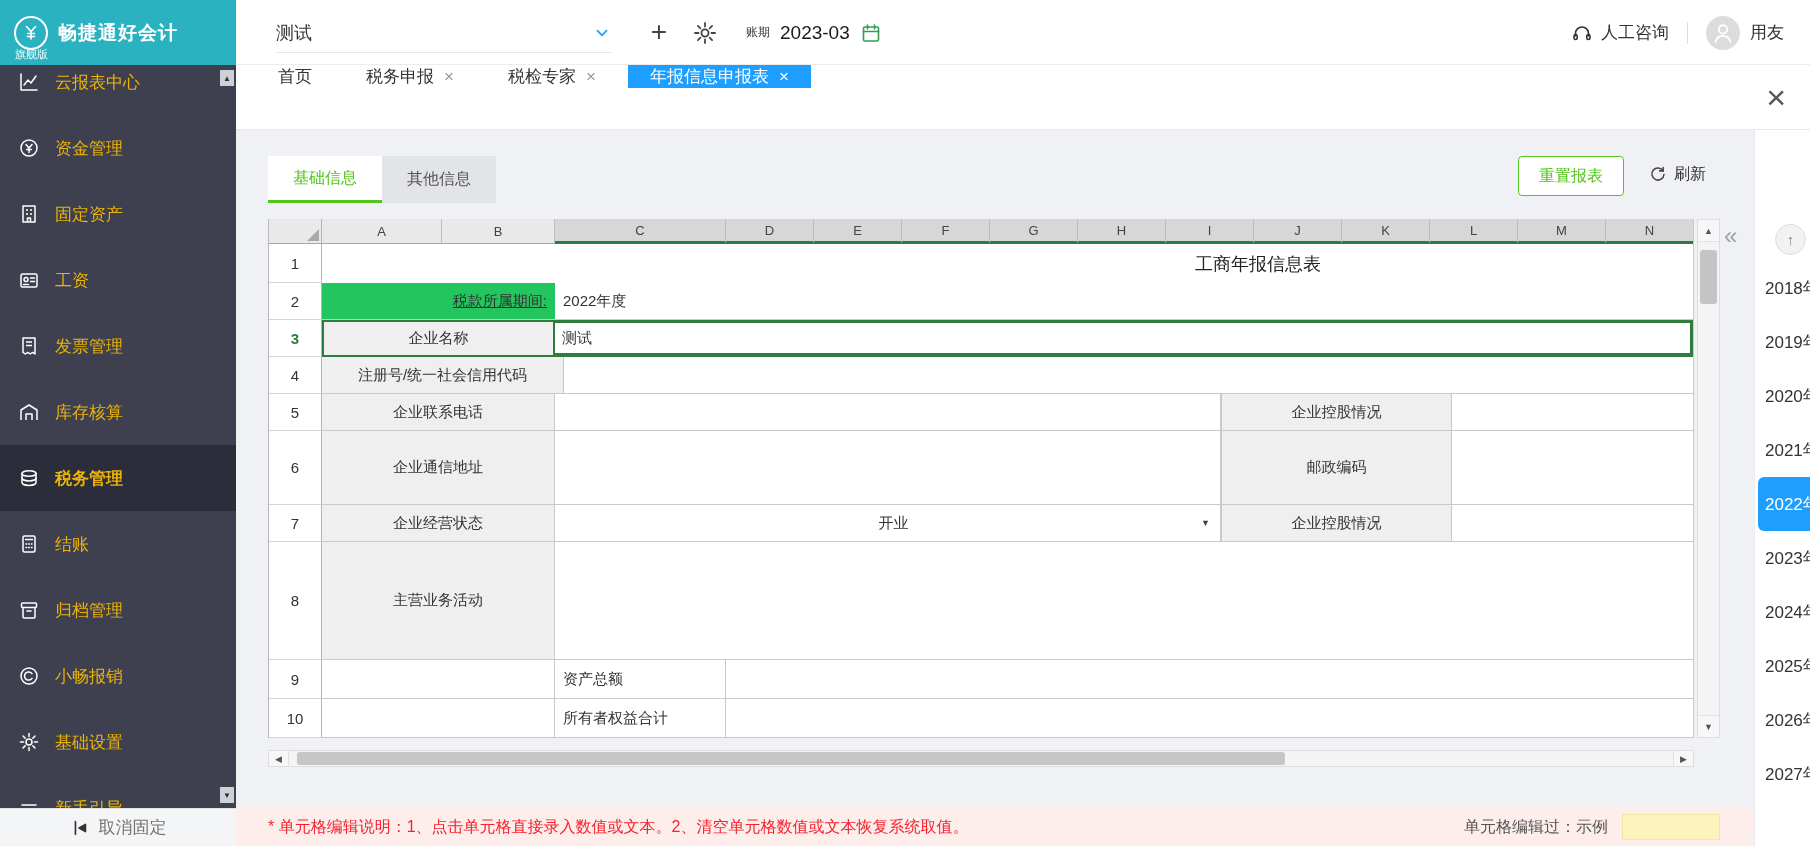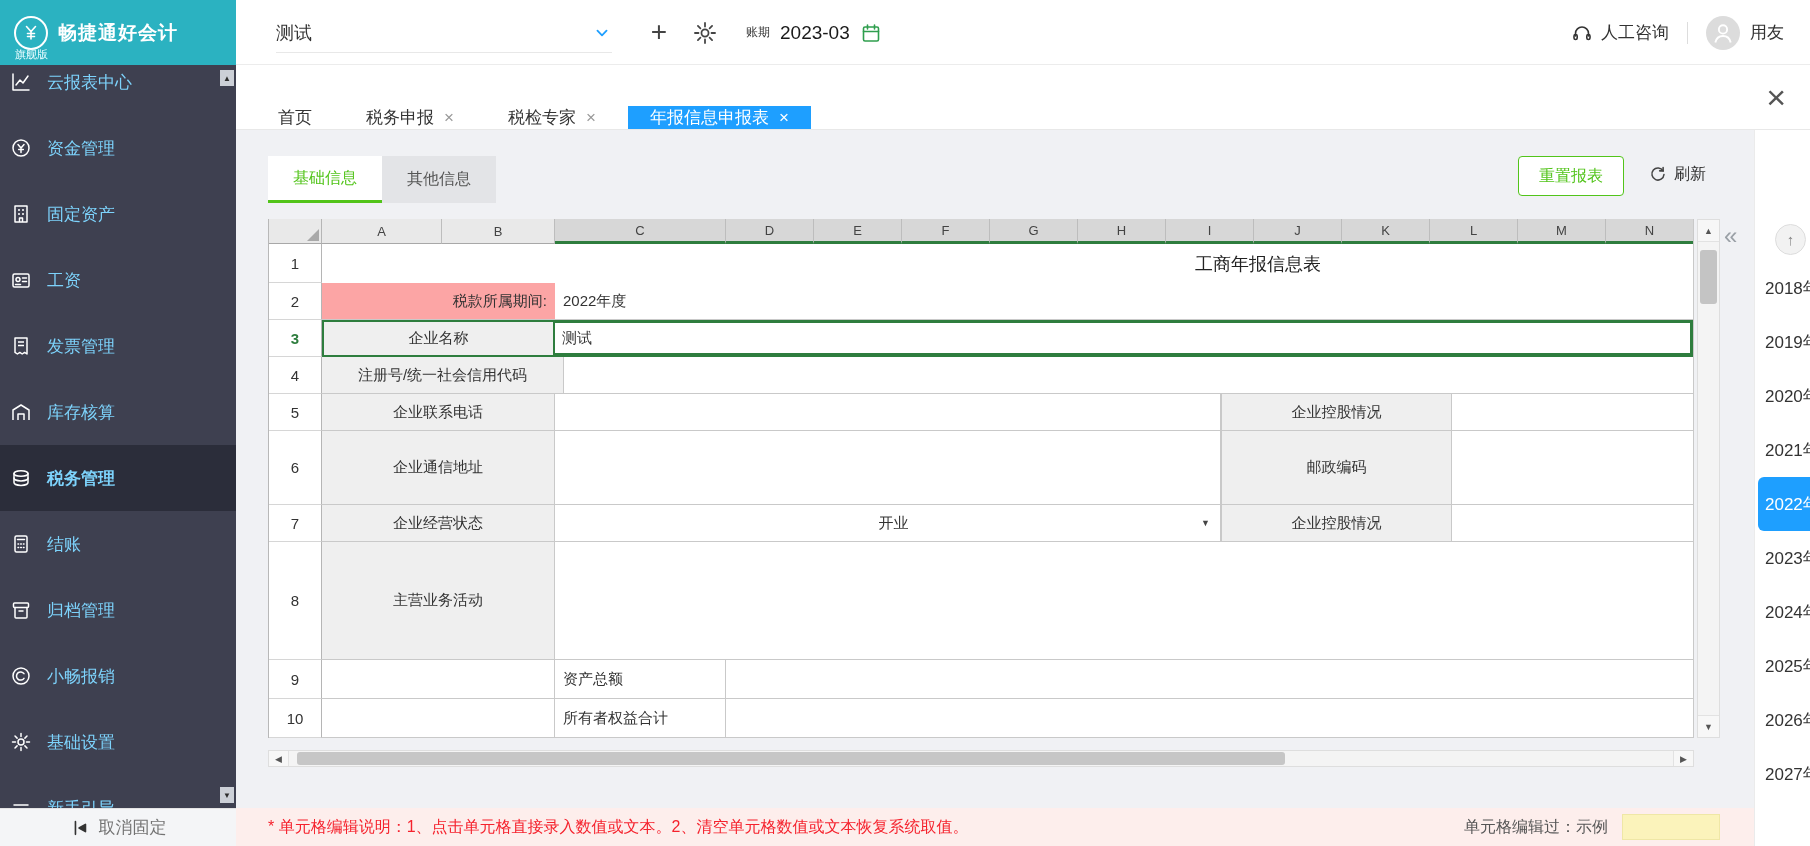--- a/index.html
+++ b/index.html
@@ -23,31 +23,31 @@
   .cal-icon { color:#2f9e4e; display:flex; }
   .topbar-right { position:absolute; right:26px; top:0; height:65px; display:flex; align-items:center; }
   .support { display:flex; align-items:center; gap:8px; cursor:pointer; color:#333; font-size:17px; }
   .tb-divider { width:1px; height:22px; background:#ddd; margin:0 18px; }
   .avatar { width:34px; height:34px; border-radius:50%; background:#dcdcdc; color:#fff; display:flex; align-items:center; justify-content:center; cursor:pointer; overflow:hidden; }
   .user-name { margin-left:10px; font-size:17px; color:#333; cursor:pointer; }
 
   
   .sidebar { position:absolute; left:0; top:65px; width:236px; height:743px; background:#3e4050; overflow:hidden; }
   .side-list { margin-top:-16px; }
-  .side-item { height:66px; display:flex; align-items:center; gap:15px; padding-left:10px; color:#7dd3fc; font-size:17px; cursor:pointer; }
+  .side-item { height:66px; display:flex; align-items:center; gap:15px; padding-left:18px; color:#eab308; font-size:17px; cursor:pointer; }
   .side-item.active { background:#2b2d3a; font-weight:bold; }
   .side-item .sicon { width:22px; height:22px; flex:none; display:flex; color:#fff; }
   .side-scroll-up, .side-scroll-down { position:absolute; right:2px; width:14px; height:16px; background:#ccd0d7; color:#2e2e2e; font-size:8px; display:flex; align-items:center; justify-content:center; cursor:pointer; }
   .side-scroll-up { top:5px; }
   .side-scroll-down { bottom:5px; }
   .unpin { position:absolute; left:0; top:808px; width:236px; height:38px; background:#f4f5f7; border-top:1px solid #e3e3e3; display:flex; align-items:center; justify-content:center; gap:9px; font-size:17px; color:#737373; cursor:pointer; z-index:6; }
   .unpin .sicon { width:20px; height:20px; color:#333; display:flex; }
 
   
-  .tabbar { position:absolute; left:236px; top:65px; width:1574px; height:65px; background:#fff; border-bottom:1px solid #e8e8e8; display:flex; align-items:flex-end; padding-left:10px; }
+  .tabbar { position:absolute; left:236px; top:65px; width:1574px; height:65px; background:#fff; border-bottom:1px solid #e8e8e8; display:flex; align-items:flex-start; padding-left:10px; }
   .tab { display:flex; align-items:center; gap:10px; padding:0 22px; margin-left:10px; font-size:17px; color:#333; cursor:pointer; white-space:nowrap; }
   .tab .tab-x { color:#999; font-size:17px; line-height:1; }
   .tab.active { background:#1e9fff; color:#fff; }
   .tab.active .tab-x { color:#fff; }
   .tabbar-close { position:absolute; right:24px; top:12px; font-size:34px; font-weight:300; color:#555; cursor:pointer; line-height:1.2; }
 
   
   .content { position:absolute; left:236px; top:130px; width:1518px; height:716px; background:#f0f1f4; }
   .subtabs { position:absolute; left:32px; top:26px; display:flex; }
   .subtab { height:47px; padding:0 25px; display:flex; align-items:center; font-size:16px; cursor:pointer; }
@@ -67,21 +67,21 @@
   .ch.sel { background:#d7d7d7; border-bottom:3px solid #2e7d3e; }
   .srow { display:flex; width:1425px; background:#fff; }
   .rn { width:53px; flex:none; display:flex; align-items:center; justify-content:center; font-size:15px; color:#333; border-right:1px solid #b5b5b5; border-bottom:1px solid #d6d6d6; cursor:pointer; }
   .rn.rn-sel { color:#2e7d3e; font-weight:bold; }
   .cell { display:flex; align-items:center; font-size:15px; color:#333; border-bottom:1px solid #c9c9c9; flex:none; }
   .lab { background:#efefef; justify-content:center; border-right:1px solid #c9c9c9; text-align:center; padding:0 4px; }
   .lab2 { background:#efefef; justify-content:center; border-right:1px solid #c9c9c9; border-left:1px solid #c9c9c9; }
   .val { flex:1 1 auto; padding-left:8px; cursor:text; }
   .title-cell { flex:1 1 auto; justify-content:center; padding-left:500px; font-size:18px; font-weight:500; color:#222; border-bottom:none; }
   .r1 .rn { border-bottom:1px solid #d6d6d6; }
-  .r2 .lab { background:#fca5a5; justify-content:flex-end; padding-right:8px; border-right:none; }
+  .r2 .lab { background:#22c55e; justify-content:flex-end; padding-right:8px; border-right:none;text-decoration:underline; }
   .r3-wrap { flex:1 1 auto; display:flex; border:2px solid #2e7d3e; }
   .r3-wrap .lab { border-right:none; border-bottom:none; }
   .active-cell { flex:1 1 auto; border:2px solid #2e7d3e; border-top-width:1px; padding-left:7px; cursor:text; background:#fff; }
   .labc { background:#fff; justify-content:flex-start; padding-left:8px; border-right:1px solid #c9c9c9; }
   .emptyab { background:#fff; border-right:1px solid #c9c9c9; }
   .val-mid { border-right:1px solid #c9c9c9; position:relative; }
   .caret-down { position:absolute; right:10px; top:50%; transform:translateY(-50%); font-size:9px; color:#444; cursor:pointer; }
 
   
   .vscroll { position:absolute; right:0; top:0; width:23px; height:519px; background:#f4f4f4; border:1px solid #dedede; display:flex; flex-direction:column; }

